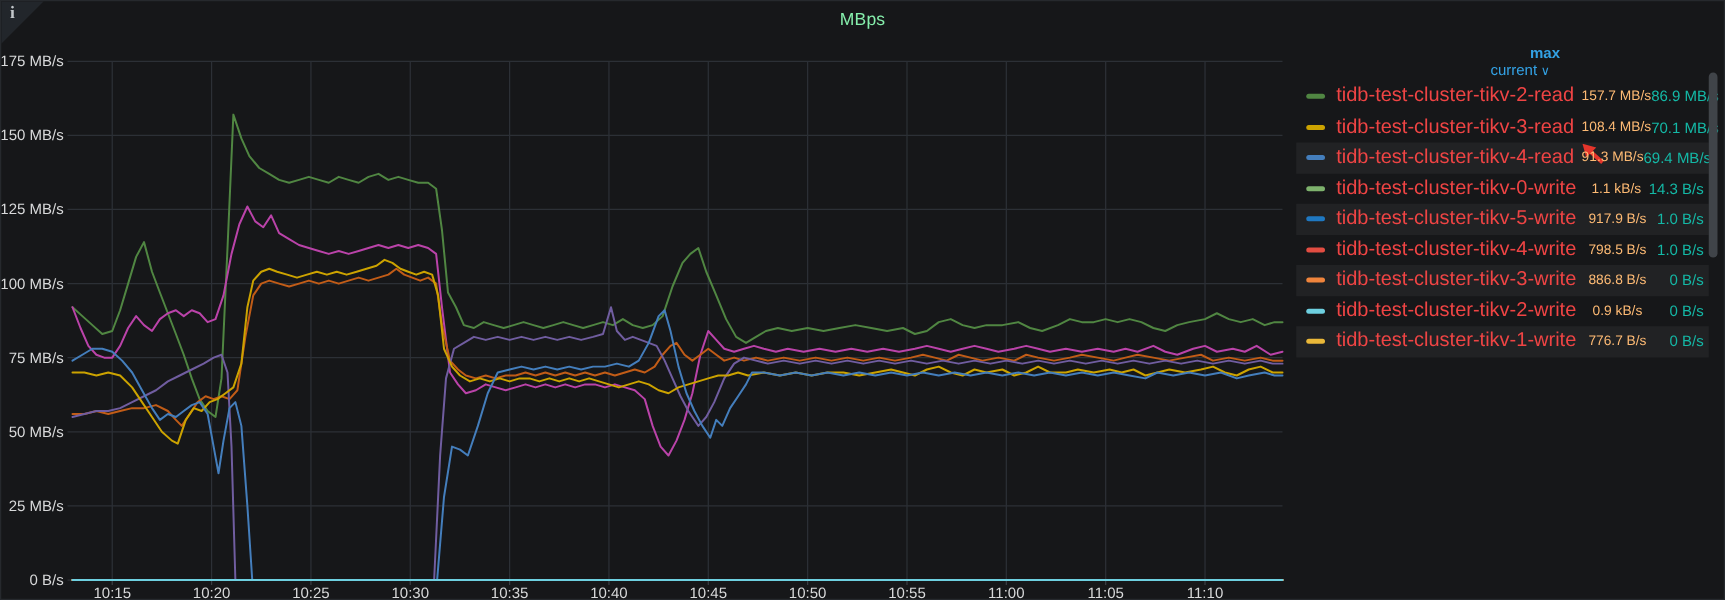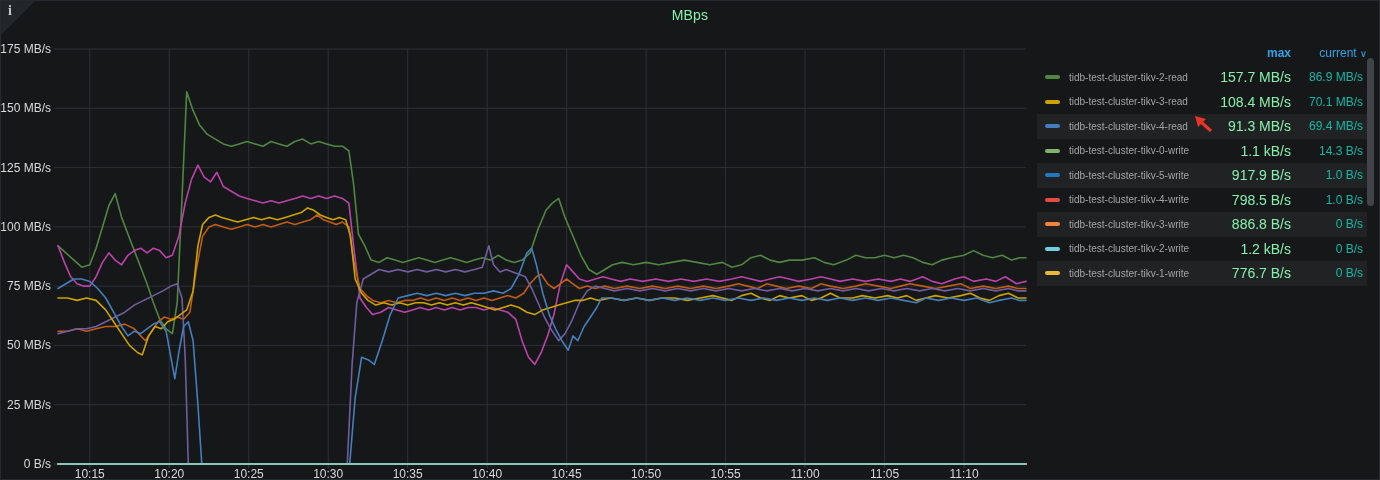--- a/index.html
+++ b/index.html
@@ -4,30 +4,30 @@
 <style>
   * { margin:0; padding:0; box-sizing:border-box; }
   html,body { width:1380px; height:480px; background:#101114; font-family:"Liberation Sans", sans-serif; }
   .panel { position:relative; width:1380px; height:480px; background:#161719; border:1px solid #26292d; overflow:hidden; }
   .panel-title { position:absolute; top:6px; left:0; width:100%; text-align:center; color:#86efac; font-size:14px; font-weight:500; letter-spacing:.2px; }
   .info-corner { position:absolute; top:0; left:0; width:0; height:0; border-top:34px solid #22262b; border-right:34px solid transparent; }
   .info-glyph { position:absolute; top:2px; left:7px; color:#c3c7cb; font-family:"Liberation Serif", serif; font-size:14px; font-weight:bold; font-style:normal; }
   svg text { font-family:"Liberation Sans", sans-serif; }
 
   .legend { position:absolute; left:1036px; top:42px; width:330px; }
-  .legend-header { display:flex; justify-content:flex-end; align-items:center; height:20px; margin-bottom:2px; }
+  .legend-header { display:flex; justify-content:flex-end; align-items:center; height:20px; margin-bottom:2px;flex-direction:column; }
   .legend-header .hmax { width:92px; text-align:right; color:#33a2e5; font-size:12px; font-weight:bold; cursor:pointer; }
   .legend-header .hcur { width:76px; text-align:right; color:#33a2e5; font-size:12px; font-weight:normal; cursor:pointer; }
   .legend-header .caret { color:#33a2e5; font-size:10px; margin-left:3px; }
   .lrow { display:flex; align-items:center; height:24.5px; padding:0 4px 0 8px; }
   .lrow.alt { background:rgba(255,255,255,0.05); }
   .swatch { width:15px; height:4px; border-radius:2px; margin-right:9px; flex:none; cursor:pointer; }
-  .lname { color:#a3a3a3; font-size:10px; white-space:nowrap; cursor:pointer; }
+  .lname { color:#ef4444; font-size:16px; white-space:nowrap; cursor:pointer; }
   .arrow-slot { flex:1; display:flex; align-items:center; padding-left:6px; min-width:4px; }
-  .vmax { width:92px; text-align:right; color:#86efac; font-size:14px; white-space:nowrap; }
+  .vmax { width:92px; text-align:center; color:#fdba74; font-size:11px; white-space:nowrap; }
   .vcur { width:72px; text-align:right; color:#14b8a6; font-size:12px; white-space:nowrap; }
 
   .scroll-thumb { position:absolute; right:5px; top:57px; width:7px; height:148px; background:#404449; border-radius:4px; }
 </style>
 </head>
 <body>
 
 <div class="panel">
   <div class="info-corner"></div>
   <div class="info-glyph">i</div>
@@ -158,21 +158,21 @@
           <span class="swatch" style="background:#EF843C"></span>
           <span class="lname">tidb-test-cluster-tikv-3-write</span>
           <span class="arrow-slot"></span>
           <span class="vmax">886.8 B/s</span>
           <span class="vcur">0 B/s</span>
         </div>
         <div class="lrow">
           <span class="swatch" style="background:#6ED0E0"></span>
           <span class="lname">tidb-test-cluster-tikv-2-write</span>
           <span class="arrow-slot"></span>
-          <span class="vmax">1.2 kB/s</span>
+          <span class="vmax">0.9 kB/s</span>
           <span class="vcur">0 B/s</span>
         </div>
         <div class="lrow alt">
           <span class="swatch" style="background:#EAB839"></span>
           <span class="lname">tidb-test-cluster-tikv-1-write</span>
           <span class="arrow-slot"></span>
           <span class="vmax">776.7 B/s</span>
           <span class="vcur">0 B/s</span>
         </div>
       </div>

